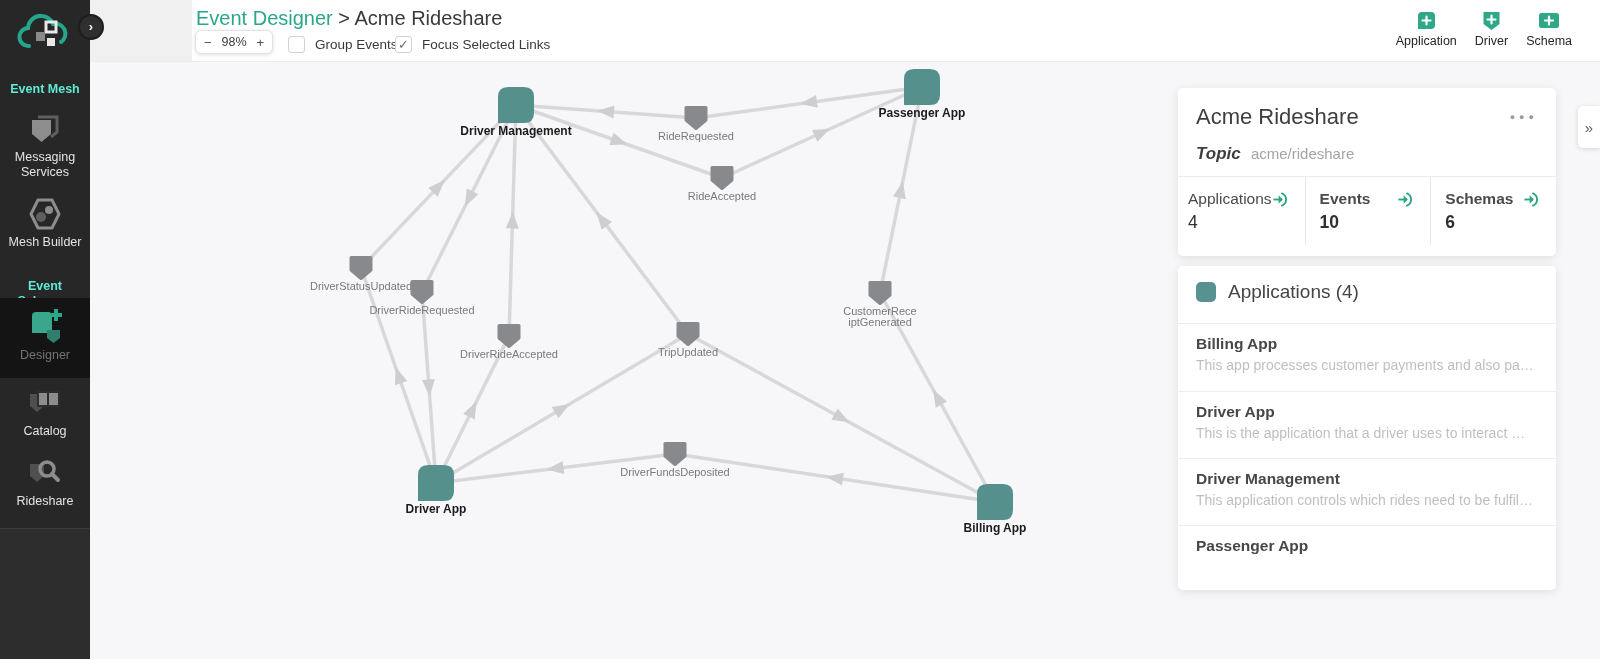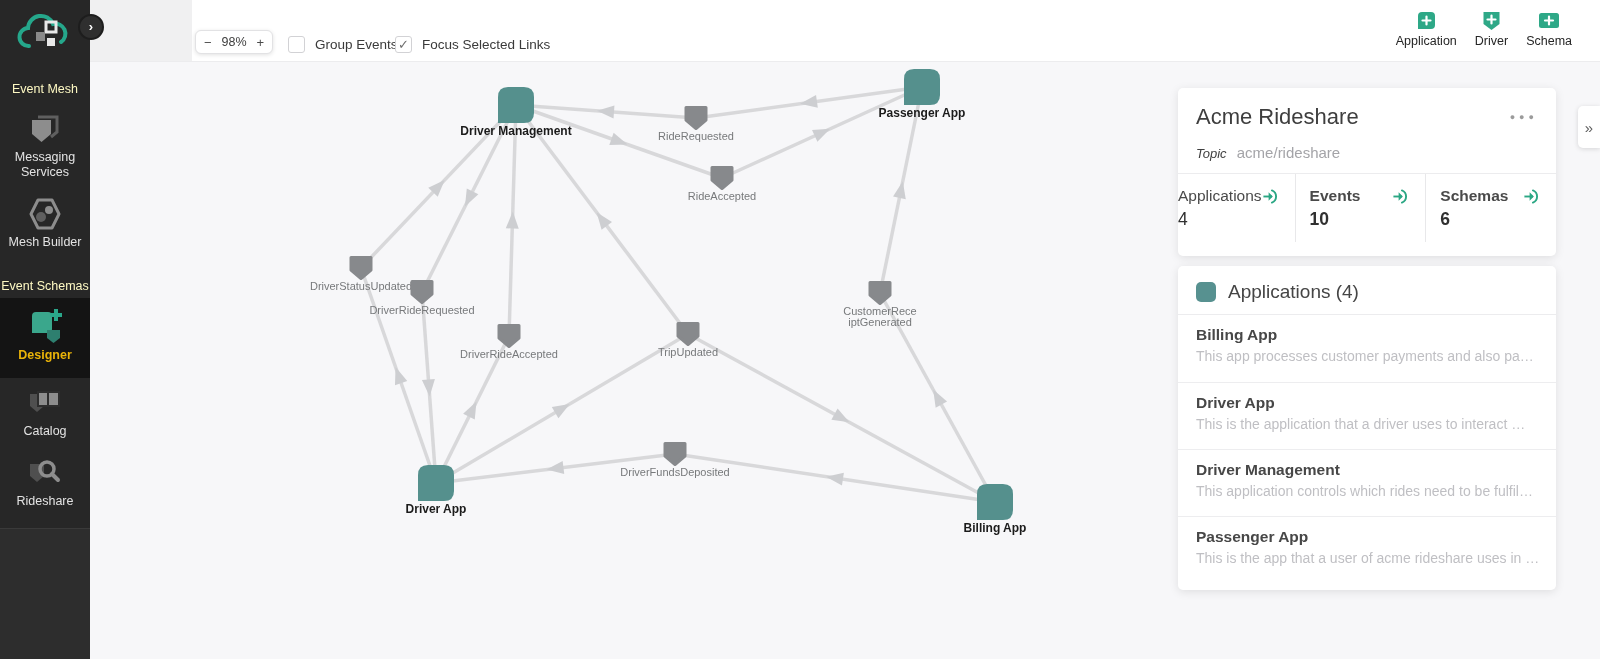--- a/index.html
+++ b/index.html
@@ -3,21 +3,21 @@
 <meta charset="utf-8">
 <style>
   * { margin:0; padding:0; box-sizing:border-box; }
   html,body { width:1600px; height:659px; overflow:hidden; font-family:"Liberation Sans",sans-serif; background:#f7f7f9; }
   #app { position:relative; width:1600px; height:659px; }
 
   
   .sidebar { position:absolute; left:0; top:0; width:90px; height:659px; background:#272727; z-index:30; }
   .sidebar-bottom { position:absolute; left:0; top:528px; width:90px; height:131px; background:#2d2d2d; border-top:1px solid #3a3a3a; }
   .side-label { position:absolute; width:90px; text-align:center; color:#e3e3e3; font-size:12.5px; line-height:15px; }
-  .side-section { font-weight:normal; color:#fef9c3;text-align:center; }
+  .side-section { font-weight:bold; color:#5eead4;text-align:center; }
   .side-icon { position:absolute; left:50%; transform:translateX(-50%); }
   .designer-active { position:absolute; left:0; top:298px; width:90px; height:80px; background:#141414; }
   .chevron-btn { position:absolute; left:78px; top:14px; width:26px; height:26px; border-radius:50%; background:#2f2f2f; border:2px solid #1d1d1d; color:#fff; font-size:13px; font-weight:bold; text-align:center; line-height:22px; z-index:40; cursor:pointer; }
 
   
   .header { position:absolute; left:90px; top:0; width:1510px; height:62px; background:#ffffff; border-bottom:1px solid #ececee; z-index:20; }
   .header-corner { position:absolute; left:0; top:0; width:102px; height:61px; background:#f0f0f1; }
   .breadcrumb { position:absolute; left:106px; top:7px; font-size:20px; color:#3a3a3a; }
   .breadcrumb .parent { color:#2aa78a; cursor:pointer; }
   .zoom-pill { position:absolute; left:105px; top:30px; width:78px; height:24px; background:#fff; border:1px solid #e2e2e4; border-radius:6px; box-shadow:0 1px 4px rgba(0,0,0,.12); display:flex; align-items:center; justify-content:space-between; padding:0 8px; font-size:13px; color:#4a4a4a; }
@@ -40,31 +40,31 @@
   .app-label { font-size:12px; font-weight:bold; fill:#1b1b1b; text-anchor:middle; }
   .event-label { font-size:11px; fill:#77797b; text-anchor:middle; }
 
   
   .panel-card { position:absolute; left:1178px; width:378px; background:#fff; border-radius:5px; box-shadow:0 2px 10px rgba(0,0,0,.10); z-index:25; }
   .card-summary { top:88px; height:168px; }
   .card-title-row { display:flex; align-items:flex-start; padding:16px 18px 0 18px; }
   .card-title { font-size:22px; color:#3e3e3e; }
   .card-menu { margin-left:auto; color:#9b9b9b; font-size:16px; letter-spacing:5px; cursor:pointer; line-height:26px; }
   .topic-row { padding:14px 18px 12px 18px; border-bottom:1px solid #ececee; font-size:15px; }
-  .topic-label { font-style:italic; font-weight:normal; font-size:13px; color:#3f3f3f; margin-right:6px; }
+  .topic-label { font-style:italic; font-weight:bold; font-size:17px; color:#3f3f3f; margin-right:6px; }
   .topic-value { color:#a4a4a8; }
   .stats-row { display:flex; }
-  .stat-cell { flex:1; padding:13px 10px 12px 0; }
+  .stat-cell { flex:1; padding:13px 10px 12px 10px; }
   .stat-cell + .stat-cell { border-left:1px solid #e8e8ea; padding-left:14px;font-weight:bold; }
   .stat-top { display:flex; align-items:center; }
   .stat-label { font-size:15.5px; color:#4a4a4a; }
   .stat-top svg { margin-left:auto; margin-right:6px; }
   .stat-value { font-size:17.5px; color:#303030; margin-top:4px; }
   .card-apps { top:266px; height:324px; }
-  .apps-header { display:flex; align-items:center; gap:12px; padding:15px 18px 11px 18px; border-bottom:1px solid #ececee; }
+  .apps-header { display:flex; align-items:center; gap:12px; padding:15px 18px 20px 18px; border-bottom:1px solid #ececee; }
   .apps-header-icon { width:20px; height:20px; border-radius:5px; background:#579190; }
   .apps-header-text { font-size:19px; color:#454545; }
   .app-row { padding:11px 18px 0 18px; height:67px; cursor:pointer; }
   .app-row + .app-row { border-top:1px solid #ededef; }
   .app-row .name { font-size:15.5px; font-weight:bold; color:#474747; }
   .app-row .desc { font-size:14px; color:#bfbfc3; margin-top:4px; white-space:nowrap; overflow:hidden; }
   .collapse-tab { position:absolute; left:1578px; top:106px; width:22px; height:42px; background:#fff; border-radius:5px 0 0 5px; box-shadow:0 1px 5px rgba(0,0,0,.14); color:#5e5e5e; font-size:15px; display:flex; align-items:center; justify-content:center; z-index:24; cursor:pointer; }
 </style>
 </head>
 <body>
@@ -94,21 +94,21 @@
     <div class="side-label" style="top:235px">Mesh Builder</div>
 
     <div class="side-label side-section" style="top:279px">Event Schemas</div>
 
     <div class="designer-active">
       <svg class="side-icon" style="top:8px" width="40" height="38" viewBox="0 0 40 38">
         <path d="M7 27 V10 q0 -4 4 -4 h12 q4 0 4 4 v13 q0 4 -4 4 z" fill="#3aa78c"></path>
         <path d="M31 3 v12 M25 9 h12" stroke="#2aa78a" stroke-width="4"></path>
         <path d="M22 24 h13 v8 l-6.5 5 -6.5 -5 z" fill="#2e7f6f"></path>
       </svg>
-      <div class="side-label" style="top:50px; font-weight:bold; color:#eab308; position:relative">Designer</div>
+      <div class="side-label" style="top:50px; font-weight:normal; color:#737373; position:relative">Designer</div>
     </div>
 
     <svg class="side-icon" style="top:386px" width="38" height="34" viewBox="0 0 38 34">
       <path d="M4 8 h14 v12 l-7 6 -7 -6 z" fill="#4f4f4f"></path>
       <path d="M12 6 h10 v14 h-10 z M22 6 h11 v14 h-11 z" fill="#8d8d8d" stroke="#2d2d2d" stroke-width="2"></path>
     </svg>
     <div class="side-label" style="top:424px">Catalog</div>
 
     <svg class="side-icon" style="top:456px" width="38" height="34" viewBox="0 0 38 34">
       <path d="M4 8 h14 v12 l-7 6 -7 -6 z" fill="#4f4f4f"></path>
@@ -116,20 +116,25 @@
       <path d="M26 18 l6 6" stroke="#8d8d8d" stroke-width="4" stroke-linecap="round"></path>
     </svg>
     <div class="side-label" style="top:494px">Rideshare</div>
 
     <div class="sidebar-bottom"></div>
   </nav>
   <div class="chevron-btn">›</div>
 
   <header class="header">
     <div class="header-corner"></div>
+    <div class="breadcrumb">
+      <span class="parent">Event Designer</span>
+      <span>&gt;</span>
+      <span>Acme Rideshare</span>
+    </div>
     <div class="zoom-pill">
       <span>−</span>
       <span class="zoom-val">98%</span>
       <span>+</span>
     </div>
     <div class="chk-row" style="left:198px">
       <div class="chk-box"></div>
       <span class="chk-label">Group Events</span>
     </div>
     <div class="chk-row" style="left:305px">
@@ -283,19 +288,18 @@
     <div class="app-row">
       <div class="name">Driver App</div>
       <div class="desc">This is the application that a driver uses to interact …</div>
     </div>
     <div class="app-row">
       <div class="name">Driver Management</div>
       <div class="desc">This application controls which rides need to be fulfil…</div>
     </div>
     <div class="app-row">
       <div class="name">Passenger App</div>
-      <div class="desc">This is the app that a user of acme rideshare uses in …</div>
     </div>
   </section>
 
   <div class="collapse-tab">»</div>
 
 </div>
 
 </body></html>

